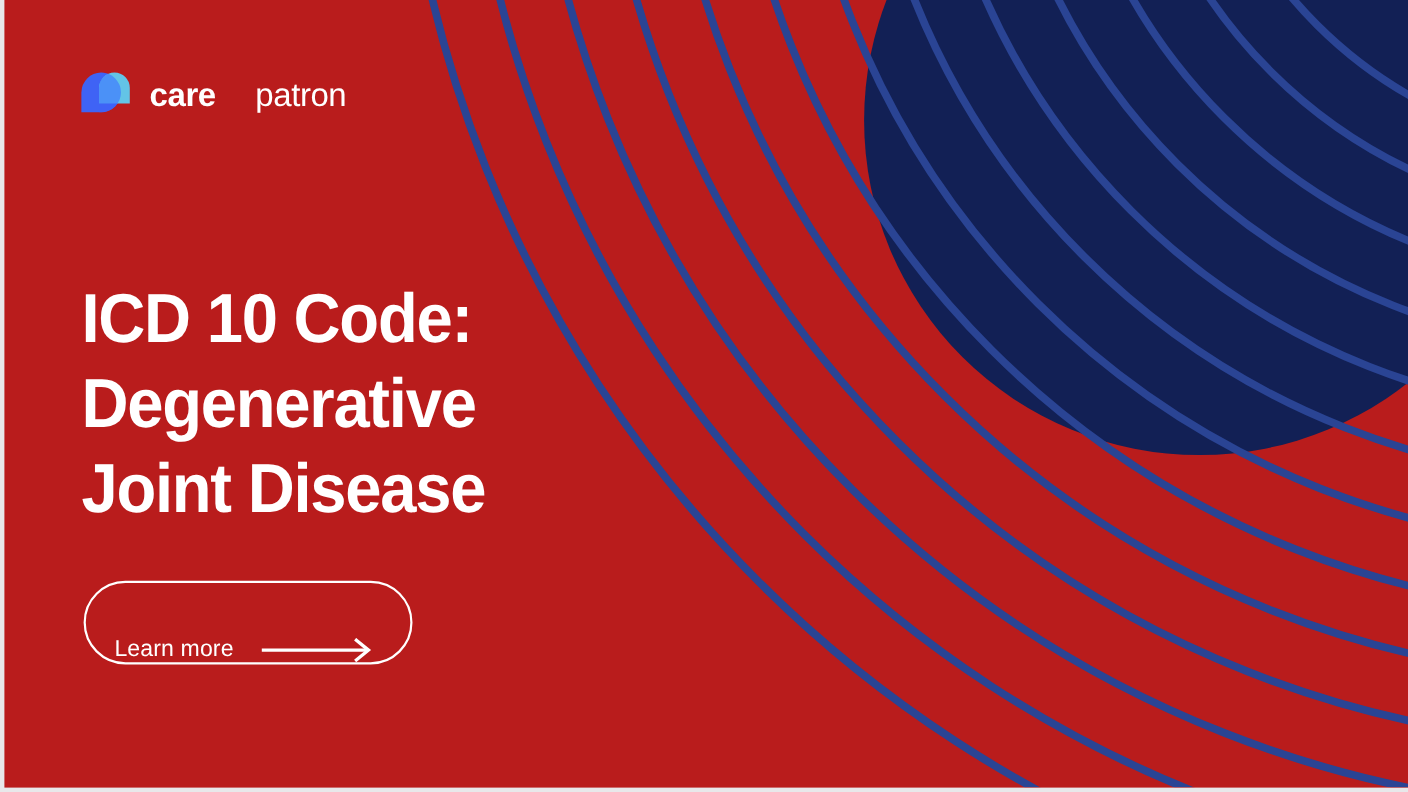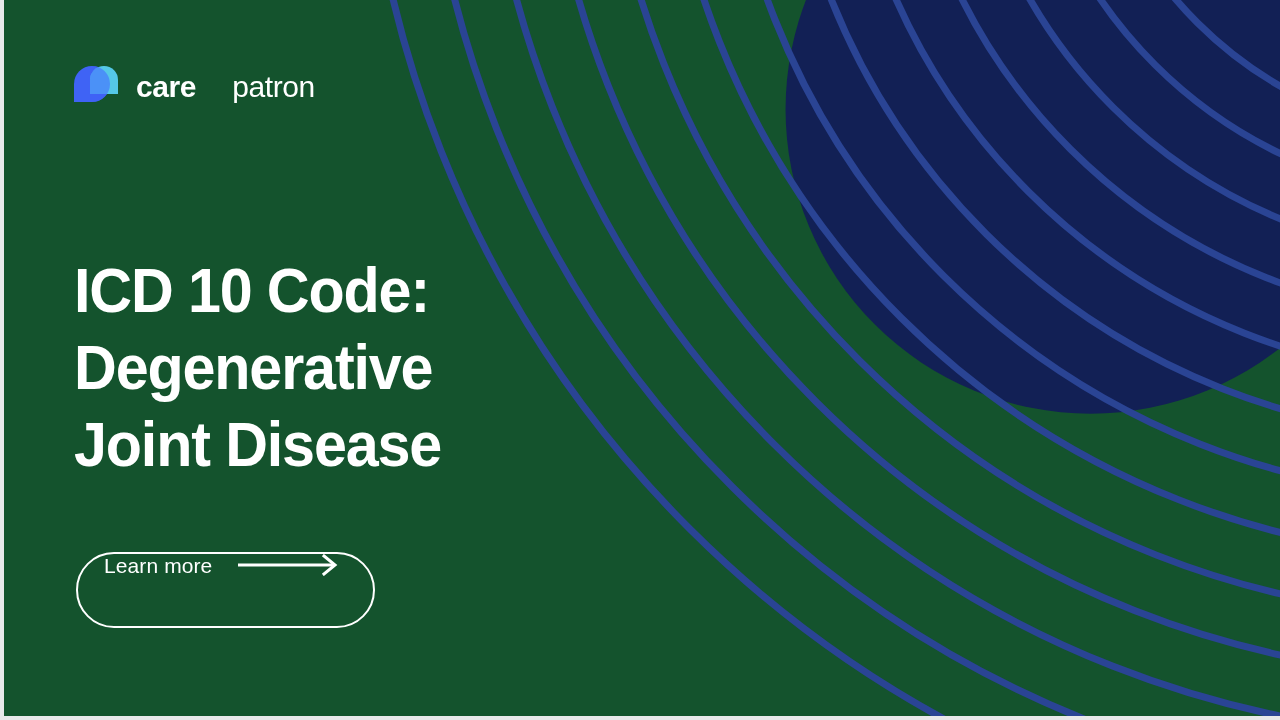--- a/index.html
+++ b/index.html
@@ -9,21 +9,21 @@
     width:1280px;
     height:720px;
     overflow:hidden;
     background:#ffffff;
   }
 
   .banner {
     position:relative;
     width:1280px;
     height:720px;
-    background:#14532d;
+    background:#b91c1c;
     overflow:hidden;
     border-left:4px solid #e8e8ea;
     border-bottom:4px solid #e8e8ea;
     font-family:"Liberation Sans", sans-serif;
   }
 
   
   .bg-art {
     position:absolute;
     inset:0;
@@ -79,25 +79,24 @@
   .cta {
     position:absolute;
     left:72px;
     top:528px;
     width:299px;
     height:76px;
     border:2px solid #ffffff;
     border-radius:38px;
     background:transparent;
     display:flex;
-    align-items:flex-start;
+    align-items:flex-end;
     padding:0 26px;
     cursor:pointer;
     text-decoration:none;
-    margin-top:24px;
   }
   .cta-label {
     color:#ffffff;
     font-size:21px;
     font-weight:400;
     letter-spacing:0.1px;
     white-space:nowrap;
   }
   .cta-arrow {
     margin-left:24px;

